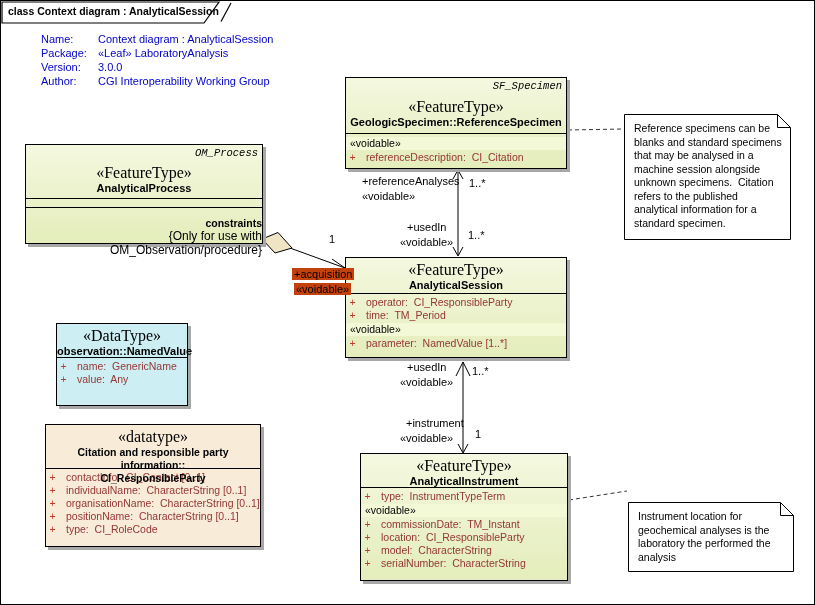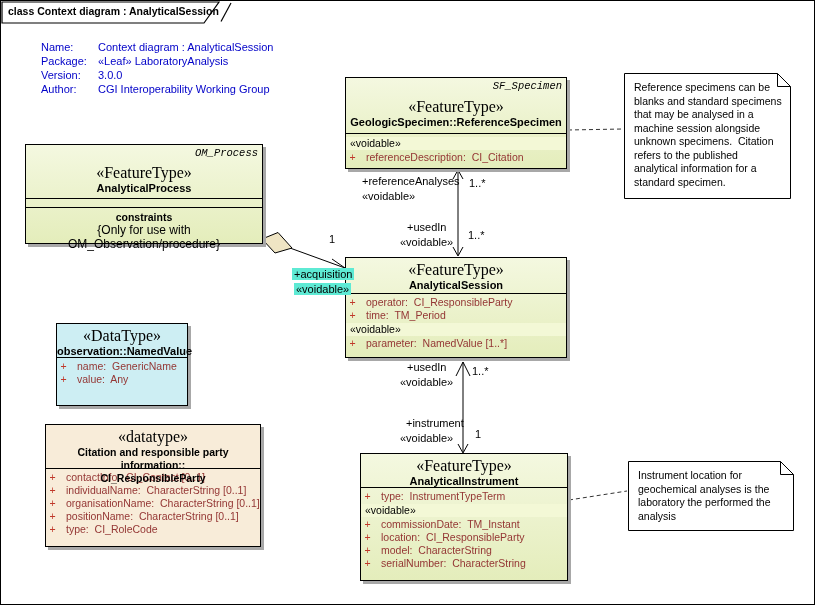--- a/index.html
+++ b/index.html
@@ -11,44 +11,44 @@
     --info-text:#0202c8;
     --shadow:#a8a8a8;
     --diamond-fill:#efe5c4;
   }
   *{margin:0;padding:0;box-sizing:border-box;}
   html,body{background:#fff;}
   body{font-family:"Liberation Sans","DejaVu Sans",sans-serif;}
   #stage{position:relative;width:815px;height:605px;background:#fff;border:1px solid #000;overflow:hidden;}
   #connector-layer{position:absolute;left:0;top:0;z-index:1;}
   .lbl{position:absolute;z-index:3;font-size:11px;color:#000;white-space:nowrap;}
-  .lbl.whitebg{background:#5eead4;padding:0 2px;}
+  .lbl.whitebg{background:#c2410c;padding:0 2px;}
   .tab-label{position:absolute;left:7px;top:4px;z-index:3;font-size:10.5px;font-weight:bold;color:#000;white-space:nowrap;}
-  .info{position:absolute;left:40px;top:31px;z-index:2;font-size:11px;color:var(--info-text);line-height:14px;margin-top:8px;}
+  .info{position:absolute;left:40px;top:31px;z-index:2;font-size:11px;color:var(--info-text);line-height:14px;}
   .info .row{display:flex;}
   .info .ilabel{width:57px;}
   .uml-class{position:absolute;z-index:2;border:1px solid #000;box-shadow:3px 3px 0 var(--shadow);
              background:linear-gradient(180deg,var(--class-fill-top),var(--class-fill-bot));}
   .uml-class.cyan{background:var(--datatype-fill);}
   .uml-class.tan{background:var(--party-fill);}
   .cls-header{position:relative;text-align:center;padding-top:3px;}
   .pkg{position:absolute;top:2px;right:4px;font-size:10.5px;font-style:italic;color:#000;font-family:Liberation Mono, monospace;}
   .stereo{font-size:16px;color:#000;font-family:Liberation Serif, serif;}
   .cname{font-size:11px;font-weight:bold;color:#000;line-height:13px;}
   .cname.small{font-size:10.5px;}
   .attrs{border-top:1px solid #000;padding:2px 0;}
   .attr{display:flex;font-size:10.5px;line-height:13px;color:var(--attr-text);white-space:pre;}
   .attr .vis{width:13px;text-align:center;color:var(--plus-sign);flex:none;}
   .attr .atext{padding-left:7px;}
   .voidable-band{background:var(--voidable-band);font-size:10.5px;line-height:13px;color:#000;padding-left:4px;margin:1px 0;}
   .empty-compartment{border-top:1px solid #000;height:9px;}
-  .constraints{border-top:1px solid #000;text-align:center;padding-top:3px;}
+  .constraints{border-top:1px solid #000;text-align:right;padding-top:9px;}
   .constraints .ctitle{font-size:10.5px;font-weight:bold;}
   .constraints .ctext{font-size:12px;}
-  .note{position:absolute;z-index:2;}
+  .note{position:absolute;z-index:2;margin-top:41px;}
   .note-border{position:absolute;left:0;top:0;}
   .note-text{position:relative;z-index:1;font-size:10.5px;line-height:13.5px;color:#000;padding:8px 8px 0 10px;white-space:pre-wrap;}
 </style>
 </head>
 <body>
 
 <div id="stage">
 
   <svg id="connector-layer" width="815" height="605">
 

